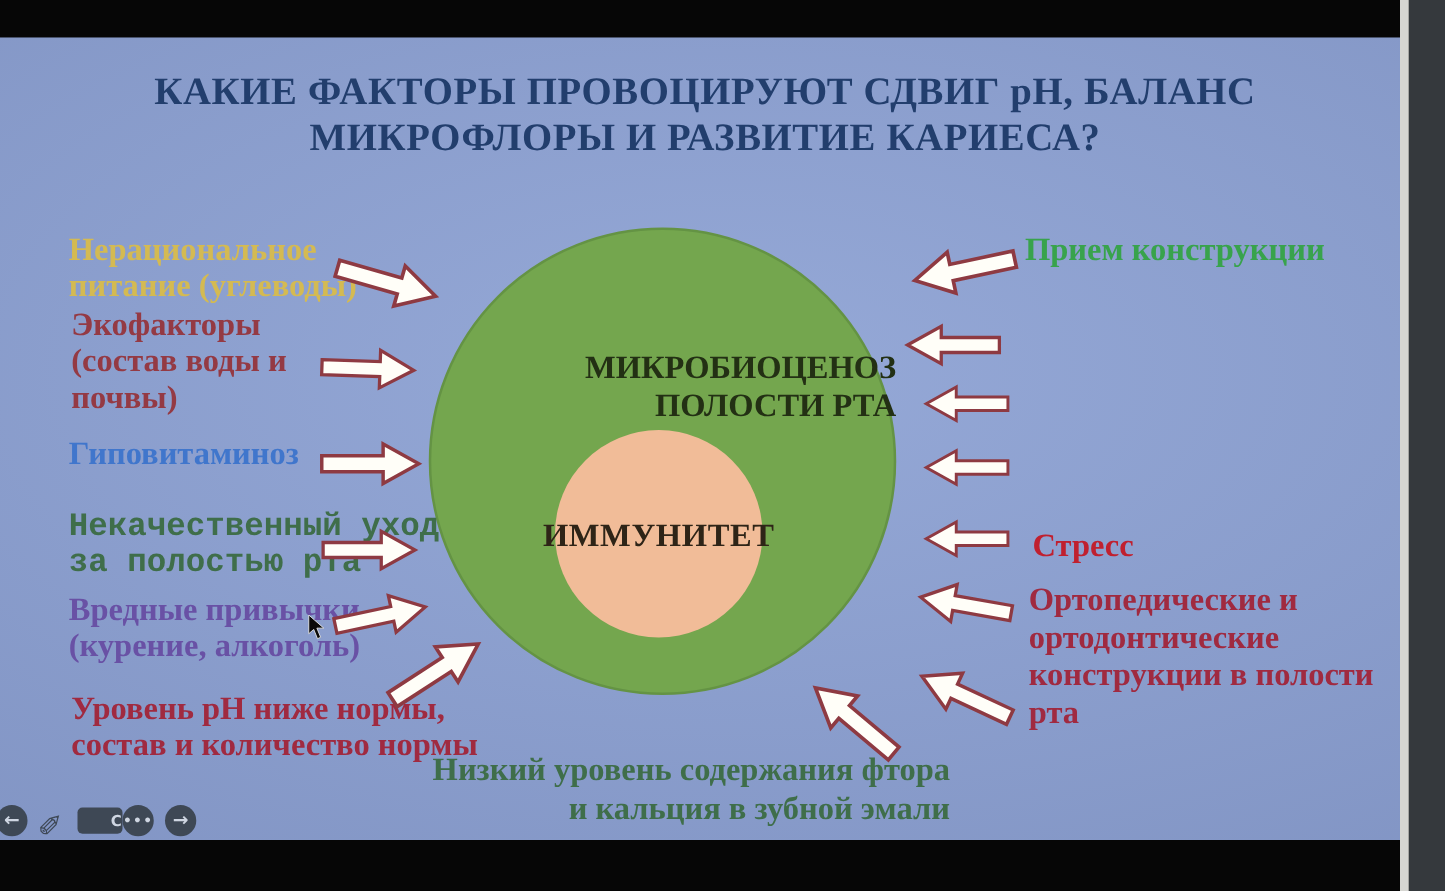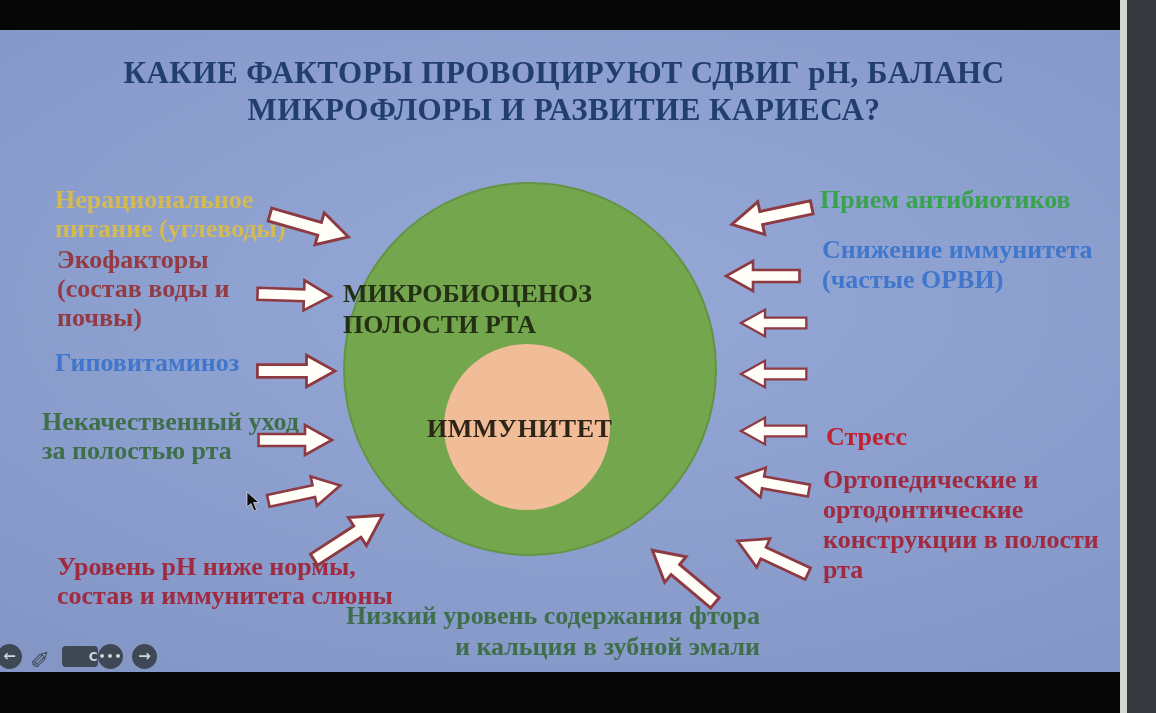--- a/index.html
+++ b/index.html
@@ -25,26 +25,26 @@
   }
   .outer-circle {
     position:absolute; left:343px; top:152px; width:374px; height:374px;
     border-radius:50%; background:#74a64e; border:2px solid #649344;
   }
   .inner-circle {
     position:absolute; left:444px; top:314px; width:166px; height:166px;
     border-radius:50%; background:#f1bc98;
   }
   .outer-circle-label {
-    position:absolute; left:343px; top:248px; width:374px; text-align:left;
+    position:absolute; left:343px; top:248px; width:374px; text-align:right;
     font-size:26px; font-weight:bold; line-height:31px; color:#233014;
     white-space:pre-line;
   }
   .inner-circle-label {
-    position:absolute; left:427px; top:384px; width:200px; text-align:left;
+    position:absolute; left:427px; top:384px; width:200px; text-align:center;
     font-size:26px; font-weight:bold; color:#2e2417; letter-spacing:0.5px;
   }
   .factor {
     position:absolute; font-size:26px; font-weight:bold; line-height:29px;
     white-space:pre-line;
   }
   .factor.rt { line-height:30px; }
   .factor.centered { text-align:center; line-height:31px; }
   .arrow { position:absolute; }
   .arrow svg { display:block; width:100%; height:100%; overflow:visible; }
@@ -89,31 +89,31 @@
     <div class="outer-circle-label">МИКРОБИОЦЕНОЗ
 ПОЛОСТИ РТА</div>
     <div class="inner-circle-label">ИММУНИТЕТ</div>
 
     <div class="factor" style="left: 55px; top: 155px; color: rgb(212, 186, 82);">Нерациональное
 питание (углеводы)</div>
     <div class="factor" style="left: 57px; top: 215px; color: rgb(148, 58, 68);">Экофакторы
 (состав воды и
 почвы)</div>
     <div class="factor" style="left: 55px; top: 318px; color: rgb(64, 118, 204);">Гиповитаминоз</div>
-    <div class="factor" style="left: 42px; top: 377px; color: rgb(63, 110, 74);">Некачественный уход
+    <div class="factor" style="left: 55px; top: 377px; color: rgb(63, 110, 74); font-family: Liberation Mono, monospace;">Некачественный уход
 за полостью рта</div>
+    <div class="factor" style="left: 55px; top: 443px; color: rgb(105, 81, 165);">Вредные привычки
+(курение, алкоголь)</div>
     <div class="factor" style="left: 57px; top: 522px; color: rgb(160, 42, 64);">Уровень pH ниже нормы,
-состав и иммунитета слюны</div>
+состав и количество нормы</div>
 
     <div class="factor centered" style="left: 320px; top: 570px; width: 440px; color: rgb(63, 110, 74); text-align: right;">Низкий уровень содержания фтора
 и кальция в зубной эмали</div>
 
-    <div class="factor rt" style="left: 820px; top: 155px; color: rgb(56, 163, 76);">Прием антибиотиков</div>
-    <div class="factor rt" style="left: 822px; top: 205px; color: rgb(64, 118, 204);">Снижение иммунитета
-(частые ОРВИ)</div>
+    <div class="factor rt" style="left: 820px; top: 155px; color: rgb(56, 163, 76);">Прием конструкции</div>
     <div class="factor rt" style="left: 826px; top: 392px; color: rgb(192, 32, 47);">Стресс</div>
     <div class="factor rt" style="left: 823px; top: 435px; color: rgb(160, 42, 64); font-family: Liberation Serif, serif;">Ортопедические и
 ортодонтические
 конструкции в полости рта</div>
 
     <div class="arrow" style="left:262px; top:176px; width:96px;  height:40px; transform:rotate(16deg);">
         <svg viewBox="0 0 104 48">
           <use href="#block-arrow"></use>
         </svg>
       </div>

